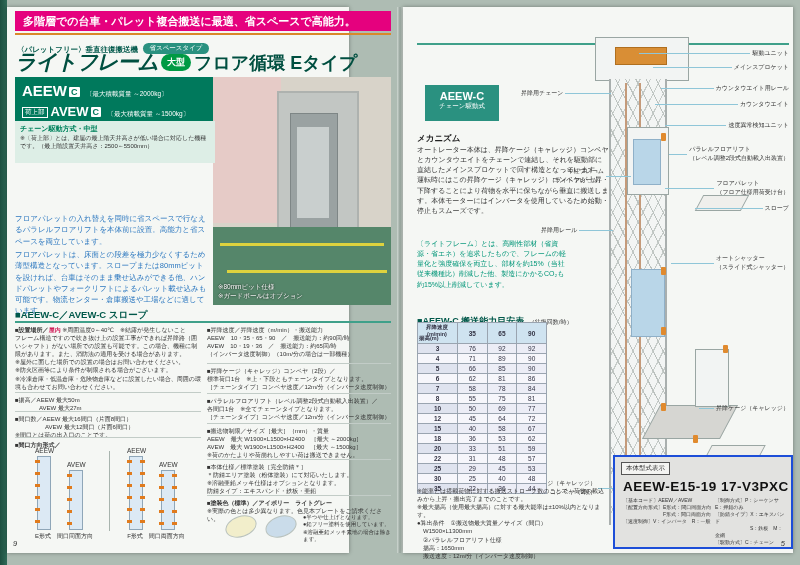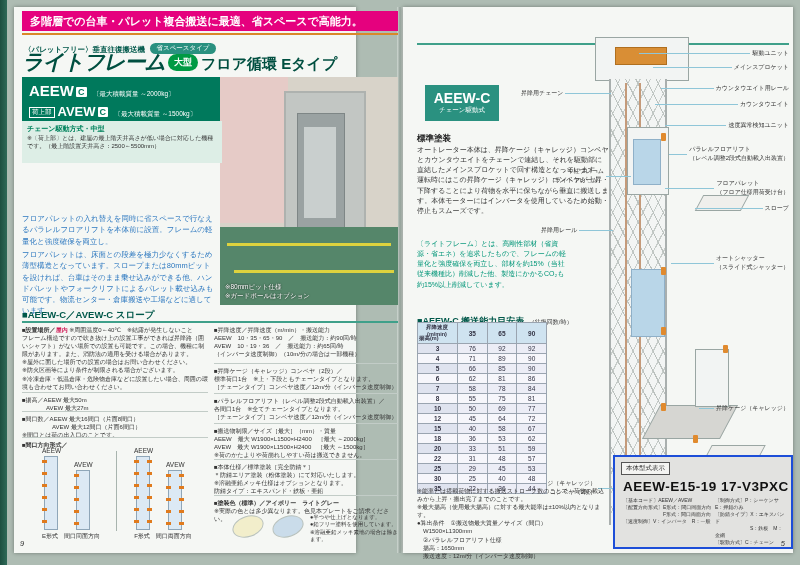--- a/index.html
+++ b/index.html
@@ -22,21 +22,21 @@
   .bold{font-weight:bold;}
 
   .banner{background:#e5017e;color:#fff;font-weight:bold;font-size:11px;line-height:20px;padding-left:8px;}
   .rule-orange{background:#d9882a;}
   .rule-green{background:#3fa08a;}
   .badge-pill{display:inline-block;background:#2a9180;color:#fff;border-radius:7px;
               font-size:6.5px;padding:1px 7px;vertical-align:2px;}
   .logo{font-size:21px;font-weight:bold;font-style:italic;color:#004f40;letter-spacing:-1px;}
   .logo-badge{display:inline-block;background:#009a44;color:#fff;border-radius:9px;
               font-size:9px;font-weight:bold;padding:2px 6px;font-style:normal;vertical-align:4px;margin:0 3px;}
-  .logo-suffix{font-size:15px;font-weight:bold;color:#004f40;font-style:normal;letter-spacing:0;}
+  .logo-suffix{font-size:18px;font-weight:bold;color:#004f40;font-style:normal;letter-spacing:0;}
   .models-box{background:#00795c;color:#fff;padding:5px 7px;}
   .cbox{display:inline-block;background:#fff;color:#00795c;font-weight:bold;font-size:9px;
         padding:0 2px;border-radius:1px;margin:0 2px;vertical-align:1px;}
   .m-prefix{display:inline-block;border:1px solid #fff;font-size:6.5px;padding:0 2px;margin-right:3px;vertical-align:2px;}
   .note-box{background:#ddeee6;padding:3px 5px;}
   .spec-block{border-top:1px solid #c2ccc7;padding-top:3px;}
   .red{color:#d0205a;}
 
   
   .photo{background:#d8d3c9;overflow:hidden;}
@@ -93,21 +93,21 @@
   .swatch{position:absolute;width:30px;height:19px;border-radius:50%;border:1px solid #b9c2bd;transform:rotate(-18deg);}
   .pagenum{font-size:7.5px;color:#333;font-style:italic;}
 </style>
 </head>
 <body>
 
 <div class="stage">
   <div class="spine"></div>
   <div class="gutter"></div>
 
-  <div class="page" style="left:14px;width:342px;">
+  <div class="page" style="left:7px;width:342px;">
 
     <div class="abs banner" style="left:8px;top:4px;width:368px;height:20px;">多階層での台車・パレット複合搬送に最適、省スペースで高能力。</div>
     <div class="abs rule-orange" style="left:8px;top:26px;width:376px;height:2px;"></div>
 
     <div class="abs" style="left:10px;top:31px;">
       <span class="t75 bold teal">〈パレットフリー〉垂直往復搬送機</span>
       <span class="badge-pill">省スペースタイプ</span>
     </div>
 
     <div class="abs" style="left:8px;top:41px;white-space:nowrap;">
@@ -135,21 +135,21 @@
       <div class="rail2"></div>
       <div class="cap">※80mmピット仕様
 ※ガードポールはオプション</div>
     </div>
 
     <div class="abs note-box" style="left:8px;top:114px;width:190px;height:36px;">
       <div class="t7 bold" style="color:#00835d;">チェーン駆動方式・中型</div>
       <div class="t6 pre">※〔荷上部〕とは、建屋の最上階天井高さが低い場合に対応した機種です。（最上階設置天井高さ：2500～5500mm）</div>
     </div>
 
-    <div class="abs t75 blue" style="left:8px;top:206px;width:192px;">フロアパレットの入れ替えを同時に省スペースで行なえるパラレルフロアリフトを本体前に設置。フレームの軽量化と強度確保を両立し。</div>
+    <div class="abs t75 blue" style="left:8px;top:206px;width:192px;">フロアパレットの入れ替えを同時に省スペースで行なえるパラレルフロアリフトを本体前に設置。高能力と省スペースを両立しています。</div>
     <div class="abs t75 blue" style="left:8px;top:242px;width:192px;">フロアパレットは、床面との段差を極力少なくするため薄型構造となっています。スロープまたは80mmピットを設ければ、台車はそのまま乗せ込みができる他、ハンドパレットやフォークリフトによるパレット載せ込みも可能です。物流センター・倉庫搬送や工場などに適しています。</div>
 
     <div class="abs bold teal" style="left:8px;top:302px;font-size:9.5px;">■AEEW-C／AVEW-C スロープ</div>
     <div class="abs rule-green" style="left:8px;top:314px;width:376px;height:1.5px;"></div>
 
     <div class="abs t6" style="left:8px;top:319px;width:186px;">
       <span class="bold">■設置場所／</span><span class="bold red">屋内</span>
       <span>※周囲温度0～40℃　※結露が発生しないこと</span>
       <div class="pre">フレーム構造ですので吹き抜け上の設置工事ができれば昇降路（囲いシャフト）がない場所での設置も可能です。この場合、機種に制限があります。また、消防法の適用を受ける場合があります。
 ※屋外に面した場所での設置の場合はお問い合わせください。
@@ -216,25 +216,25 @@
     </div>
 
     <div class="abs pagenum" style="left:6px;top:532px;">9</div>
   </div>
 
   <div class="page" style="left:403px;width:390px;">
 
     <div class="abs rule-green" style="left:14px;top:36px;width:372px;height:1.5px;"></div>
 
     <div class="abs" style="left:22px;top:78px;width:74px;height:36px;background:#2a9180;color:#fff;text-align:center;padding-top:5px;box-sizing:border-box;">
-      <div style="font-size:14px;font-weight:bold;">AEEW-C</div>
+      <div style="font-size:11px;font-weight:bold;">AEEW-C</div>
       <div class="t65">チェーン駆動式</div>
     </div>
 
-    <div class="abs bold" style="left:14px;top:126px;font-size:8.5px;color:#222;">標準塗装</div>
+    <div class="abs bold" style="left:14px;top:126px;font-size:8.5px;color:#222;">メカニズム</div>
     <div class="abs t7" style="left:14px;top:138px;width:192px;">オートレーター本体は、昇降ケージ（キャレッジ）コンベヤとカウンタウエイトをチェーンで連結し、それを駆動部に直結したメインスプロケットで回す構造となっています。運転時にはこの昇降ケージ（キャレッジ）コンベヤが上昇・下降することにより荷物を水平に保ちながら垂直に搬送します。本体モーターにはインバータを使用しているため始動・停止もスムーズです。</div>
     <div class="abs t7 green-txt" style="left:14px;top:232px;width:150px;">〔ライトフレーム〕とは、高剛性部材（省資源・省エネ）を追求したもので、フレームの軽量化と強度確保を両立し、部材を約15%（当社従来機種比）削減した他、製造にかかるCO₂も約15%以上削減しています。</div>
 
     <div class="abs" style="left:178px;top:20px;width:210px;height:520px;">
       <div class="abs frame" style="left:14px;top:10px;width:92px;height:42px;"></div>
       <div class="abs obox" style="left:34px;top:20px;width:50px;height:16px;"></div>
       <div class="abs mast" style="left:28px;top:52px;width:54px;height:446px;"></div>
       <div class="rail" style="left:44px;top:56px;height:438px;"></div>
       <div class="rail" style="left:58px;top:56px;height:438px;"></div>
       <div class="abs frame" style="left:46px;top:100px;width:40px;height:66px;"></div>

